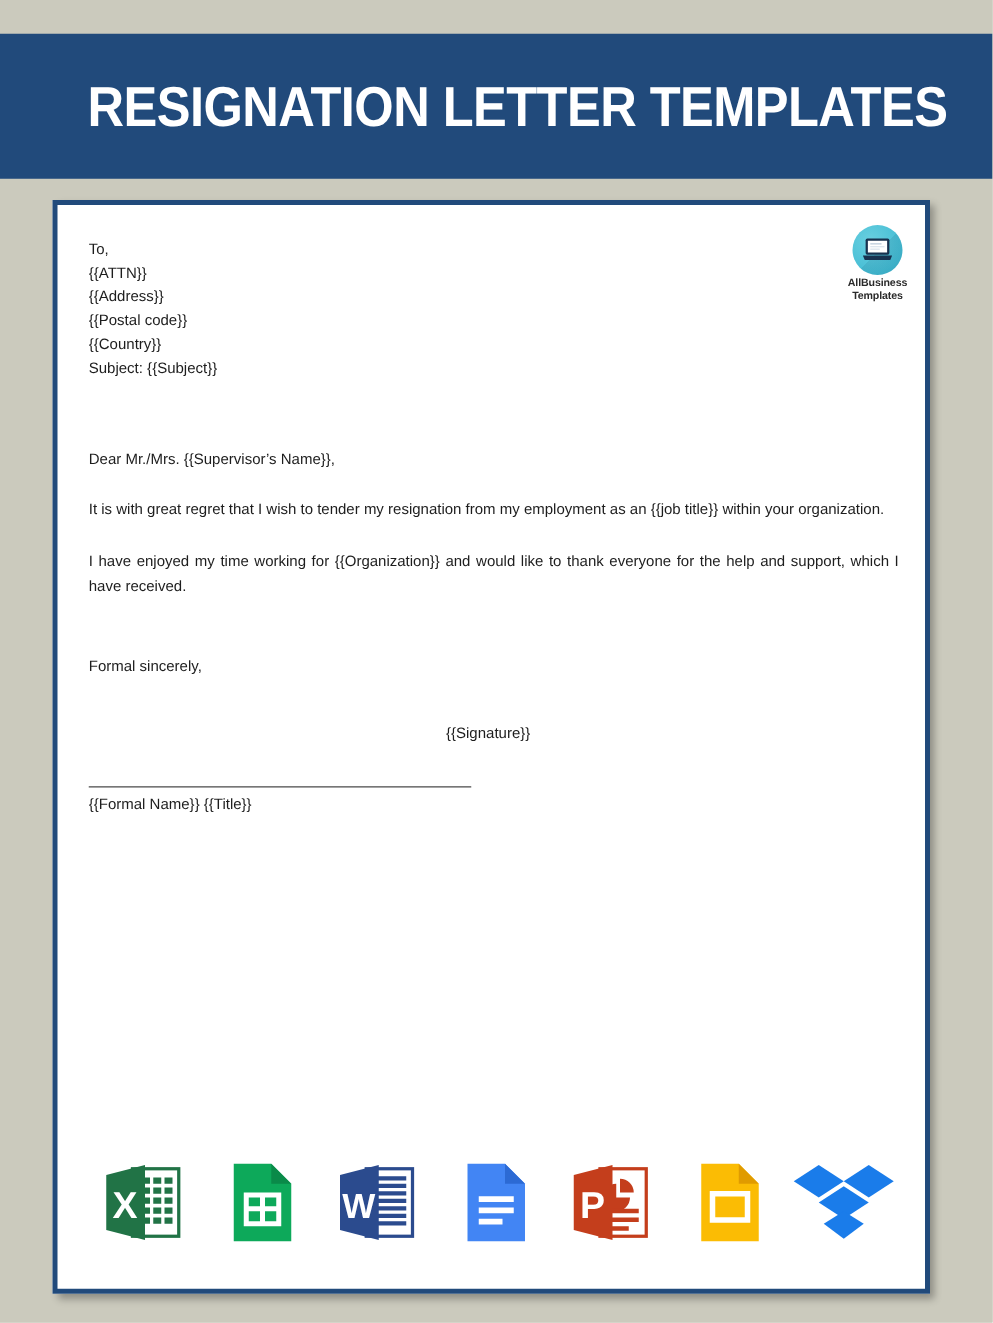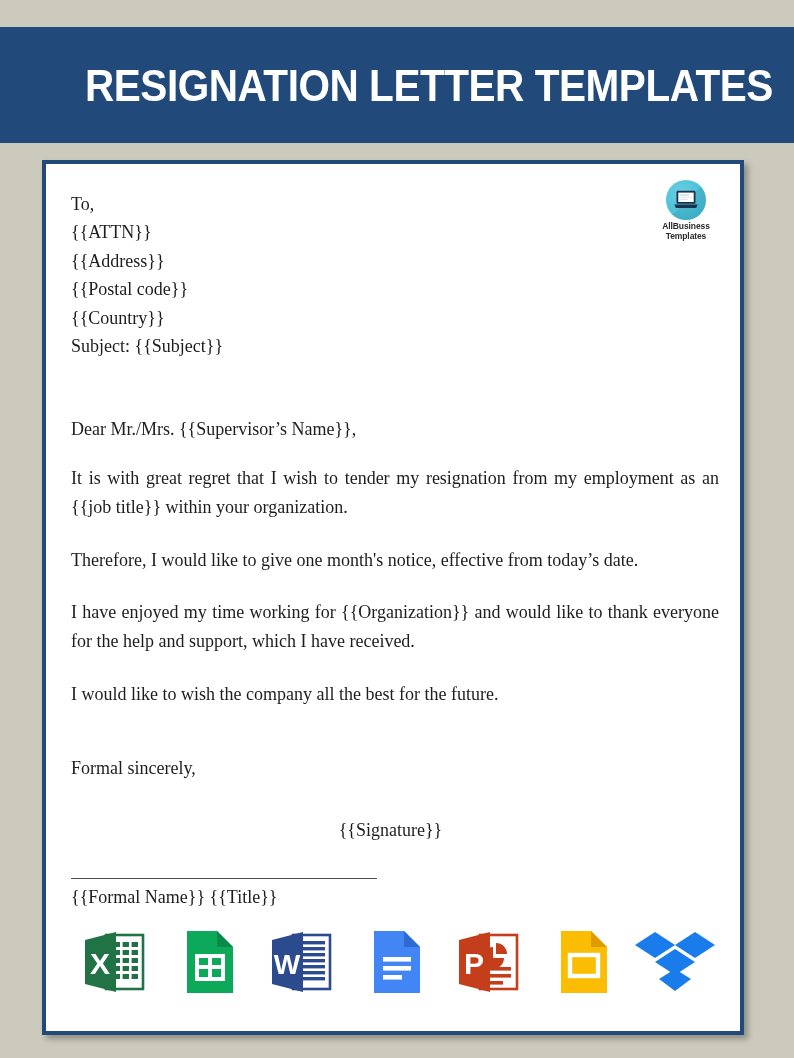--- a/index.html
+++ b/index.html
@@ -22,21 +22,20 @@
   
   .banner {
     position: absolute;
     left: 0;
     top: 27px;
     width: 794px;
     height: 116px;
     background: #214a7b;
     display: flex;
     align-items: center;
-    padding-left: 15px;
   }
   .banner-title {
     margin-left: 70px;
     color: #ffffff;
     font-family: "Liberation Sans Narrow", "Liberation Sans", sans-serif;
     font-size: 45px;
     font-weight: bold;
     letter-spacing: -0.5px;
     line-height: 1;
     transform: scaleX(0.90);
@@ -59,21 +58,21 @@
   .doc-inner {
     position: relative;
     width: 100%;
     height: 100%;
     padding: 22px 30px 0 25px;
   }
 
   
   .logo {
     position: absolute;
-    right: 22px;
+    right: 6px;
     top: 16px;
     width: 64px;
     text-align: center;
   }
   .logo-circle {
     width: 40px;
     height: 40px;
     margin: 0 auto;
     border-radius: 50%;
     background: #4cc3d9;
@@ -91,22 +90,22 @@
     margin-top: 1px;
     font-size: 8.5px;
     font-weight: bold;
     color: #2a2a2a;
     line-height: 1.18;
     letter-spacing: -0.1px;
   }
 
   
   .letter {
-    font-family: Liberation Serif, serif;
-    font-size: 18px;
+    font-family: Liberation Sans, sans-serif;
+    font-size: 12px;
     color: #1d1d1d;
     line-height: 1.58;
   }
   .addr-block { margin-top: 4px; }
   .addr-line { white-space: pre; }
 
   .subject { }
   .salutation { margin-top: 54px; }
 
   .para {
@@ -185,23 +184,21 @@
           <div class="addr-line">{{Address}}</div>
           <div class="addr-line">{{Postal code}}</div>
           <div class="addr-line">{{Country}}</div>
         </div>
 
         <div class="subject">Subject: {{Subject}}</div>
 
         <div class="salutation">Dear Mr./Mrs. {{Supervisor’s Name}},</div>
 
         <div class="para first">It is with great regret that I wish to tender my resignation from my employment as an {{job title}} within your organization.</div>
-        <div class="para">Therefore, I would like to give one month's notice, effective from today’s date.</div>
         <div class="para">I have enjoyed my time working for {{Organization}} and would like to thank everyone for the help and support, which I have received.</div>
-        <div class="para">I would like to wish the company all the best for the future.</div>
 
         <div class="closing">Formal sincerely,</div>
         <div class="signature">{{Signature}}</div>
 
         <div class="sig-rule"></div>
         <div class="sig-name">{{Formal Name}} {{Title}}</div>
       </div>
 
       <div class="icon-row">
 

